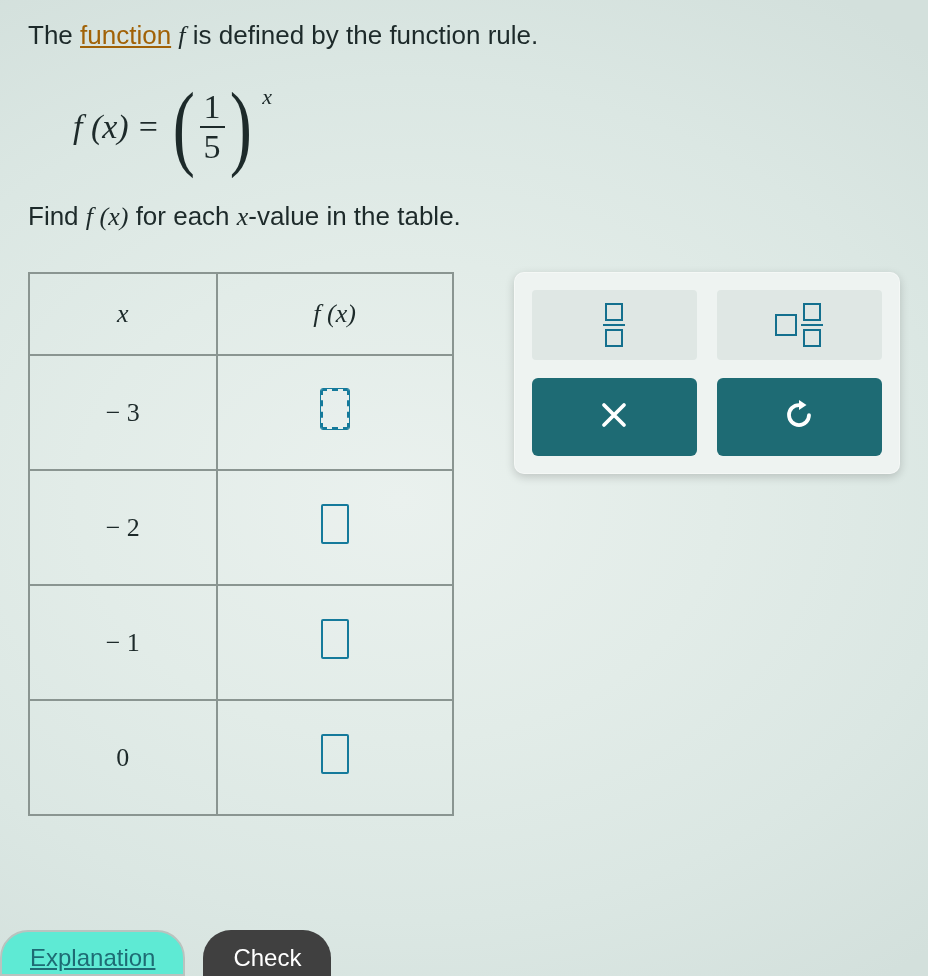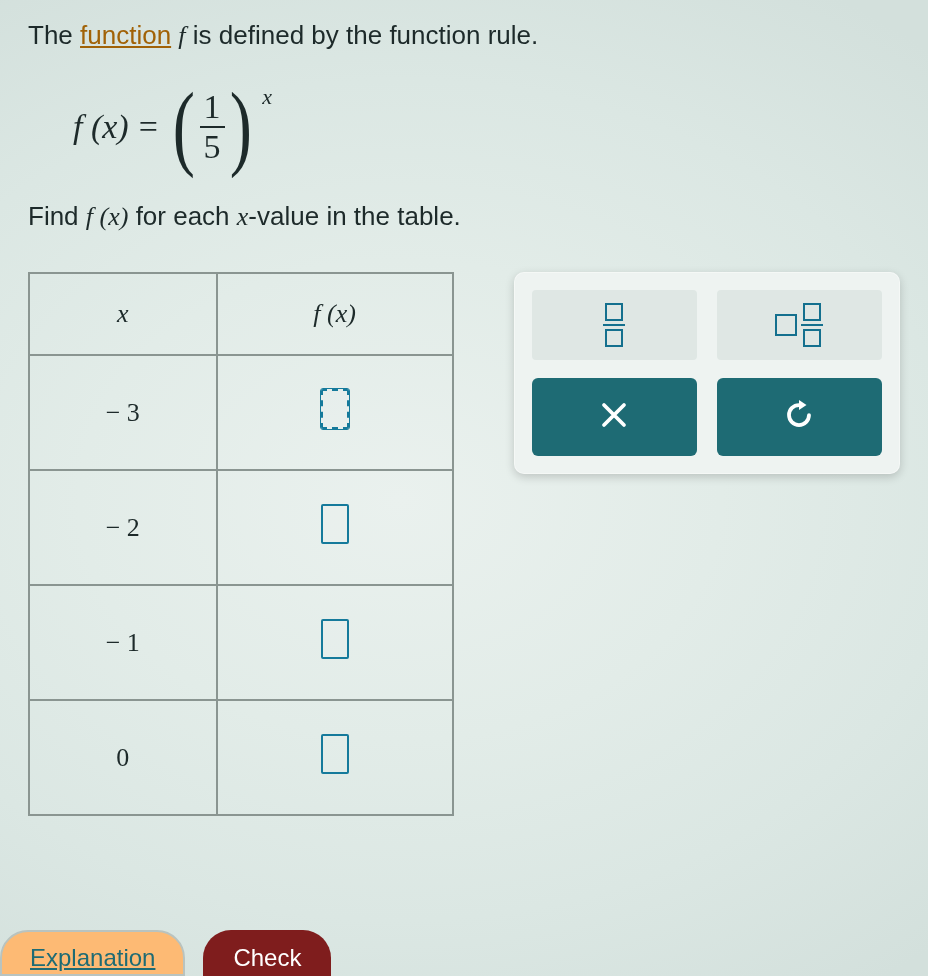--- a/index.html
+++ b/index.html
@@ -154,32 +154,32 @@
   .x-icon svg, .undo-icon svg { width: 30px; height: 30px; }
 
   
   .footer {
     position: absolute;
     left: 0; bottom: 0;
     display: flex; gap: 18px;
     padding-left: 0;
   }
   .explain-btn {
-    background: #fdba74;
+    background: #5eead4;
     border: 2px solid #b9c3bf;
     color: #1e6b74;
     border-radius: 28px 28px 0 0;
     padding: 10px 28px 0 28px;
     font-size: 24px;
     text-decoration: underline;
     height: 46px;
     display: flex; align-items: center;
   }
   .check-btn {
-    background: #7f1d1d;
+    background: #404040;
     color: #fff;
     border-radius: 28px 28px 0 0;
     padding: 10px 30px 0 30px;
     font-size: 24px;
     height: 46px;
     display: flex; align-items: center;
   }
 </style>
 </head>
 <body>

